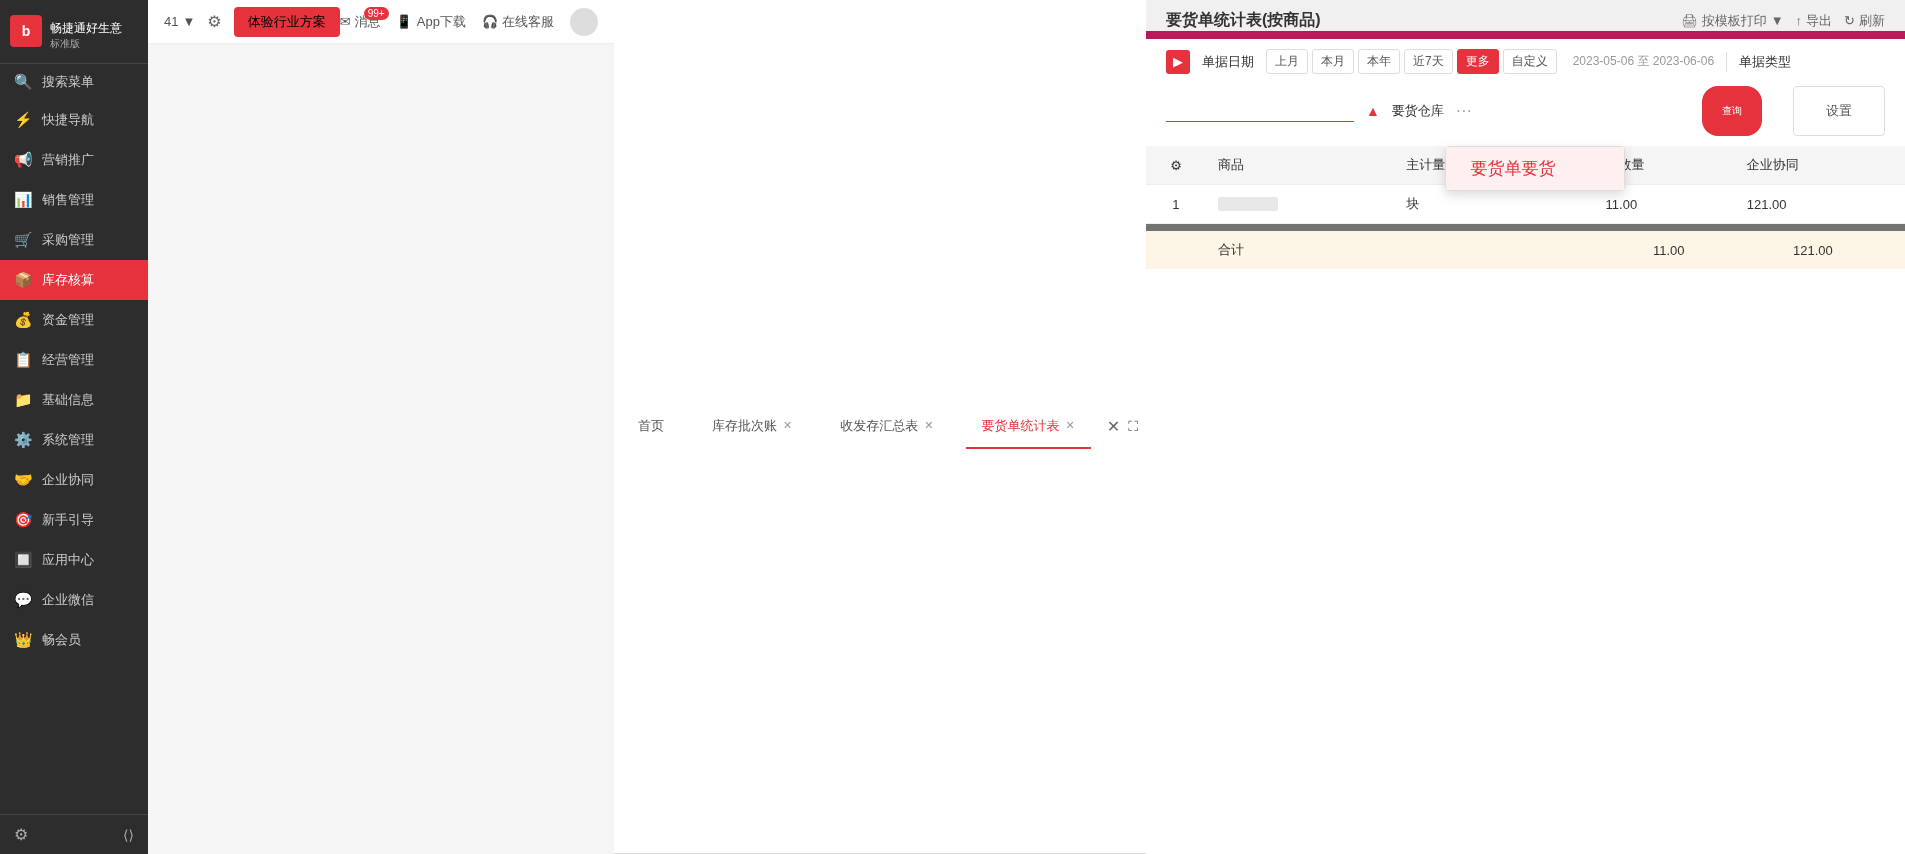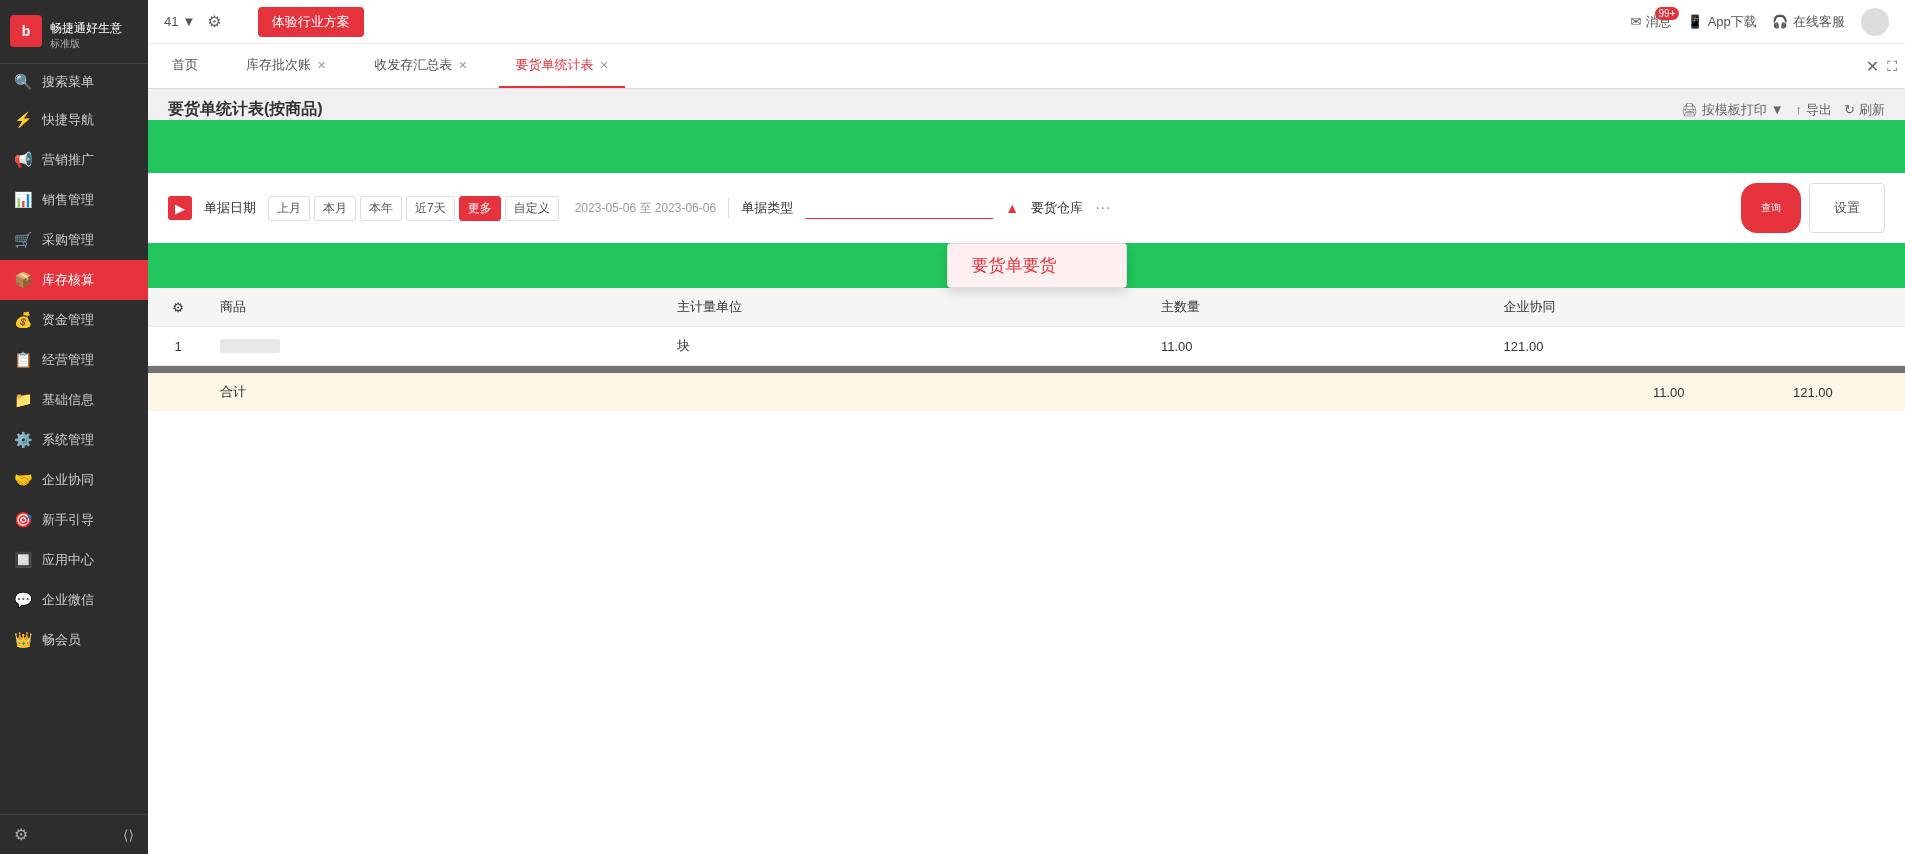--- a/index.html
+++ b/index.html
@@ -47,35 +47,35 @@
       display: flex; align-items: center;
       padding: 8px 14px; cursor: pointer; color: #ccc;
     }
     .sidebar-footer {
       border-top: 1px solid #444;
       display: flex; align-items: center; justify-content: space-between;
       padding: 10px 14px;
     }
 
     
-    .main { flex: 1; display: flex; flex-direction: column; overflow: hidden; justify-content: flex-end; }
+    .main { flex: 1; display: flex; overflow: hidden; justify-content: flex-end; }
 
     
     .top-header {
       height: 44px; background: #fff;
       display: flex; align-items: center; justify-content: space-between;
       padding: 0 16px; border-bottom: 1px solid #eee;
       flex-shrink: 0;
     }
     .header-left { display: flex; align-items: center; gap: 12px; }
     .header-dropdown { display: flex; align-items: center; gap: 4px; cursor: pointer; color: #555; }
     .header-settings { cursor: pointer; color: #666; font-size: 16px; }
     .header-trial-btn {
-      background: #e5323c; color: #ffffff; border: none;
-      padding: 6px 14px; border-radius: 4px; cursor: pointer; font-size: 13px; margin-left: 24px;
+      background: #e5323c; color: #000000; border: none;
+      padding: 6px 14px; border-radius: 4px; cursor: pointer; font-size: 13px;
     }
     .header-right { display: flex; align-items: center; gap: 16px; }
     .header-msg { display: flex; align-items: center; gap: 4px; cursor: pointer; color: #555; position: relative; }
     .badge { background: #e5323c; color: #fff; font-size: 10px; border-radius: 10px; padding: 1px 4px; position: absolute; top: -6px; right: -8px; }
     .header-app { display: flex; align-items: center; gap: 4px; cursor: pointer; color: #555; }
     .header-service { display: flex; align-items: center; gap: 4px; cursor: pointer; color: #555; }
     .header-avatar { width: 28px; height: 28px; background: #ddd; border-radius: 50%; cursor: pointer; }
 
     
     .tab-bar {
@@ -90,21 +90,21 @@
       border-bottom: 2px solid transparent; font-size: 13px;
       white-space: nowrap;
     }
     .tab.active { color: #e5323c; border-bottom-color: #e5323c; background: #fff; }
     .tab-close { color: #999; font-size: 11px; cursor: pointer; }
     .tab-bar-actions { margin-left: auto; display: flex; align-items: center; gap: 8px; }
     .tab-bar-close { cursor: pointer; color: #666; font-size: 16px; }
     .tab-bar-expand { cursor: pointer; color: #666; font-size: 14px; }
 
     
-    .content { flex: 1; overflow: auto; background: #22c55e; display: flex; flex-direction: column; gap: 45px; }
+    .content { flex: 1; overflow: auto; background: #be185d; display: flex; flex-direction: column; }
 
     
     .page-header {
       background: #f0f0f0; padding: 10px 20px 0;
       display: flex; align-items: center; justify-content: space-between;
     }
     .page-title { font-size: 16px; font-weight: bold; color: #333; }
     .page-actions { display: flex; align-items: center; gap: 12px; }
     .page-action-btn {
       display: flex; align-items: center; gap: 4px;
@@ -146,21 +146,21 @@
     .filter-type-arrow { cursor: pointer; color: #e5323c; font-size: 14px; }
     .filter-warehouse-label { font-size: 13px; color: #333; }
     .filter-more-btn { cursor: pointer; color: #999; font-size: 16px; }
     .filter-actions { display: flex; gap: 8px; margin-left: auto; }
     .btn-query {
       background: #e5323c; color: #fff; border: none;
       padding: 18px 20px; border-radius: 16px; cursor: pointer; font-size: 10px;
     }
     .btn-settings {
       background: #fff; color: #555; border: 1px solid #ddd;
-      padding: 6px 24px; border-radius: 4px; cursor: pointer; font-size: 13px;
+      padding: 6px 32px; border-radius: 4px; cursor: pointer; font-size: 13px; margin-left: 23px;
     }
 
     
     .dropdown-overlay {
       position: absolute; top: 100%; left: 50%; margin-left: -80px;
       background: #fff; border: 1px solid #ddd; border-radius: 4px;
       box-shadow: 0 4px 12px rgba(0,0,0,0.15); z-index: 100;
       min-width: 180px;
     }
     .dropdown-item {

